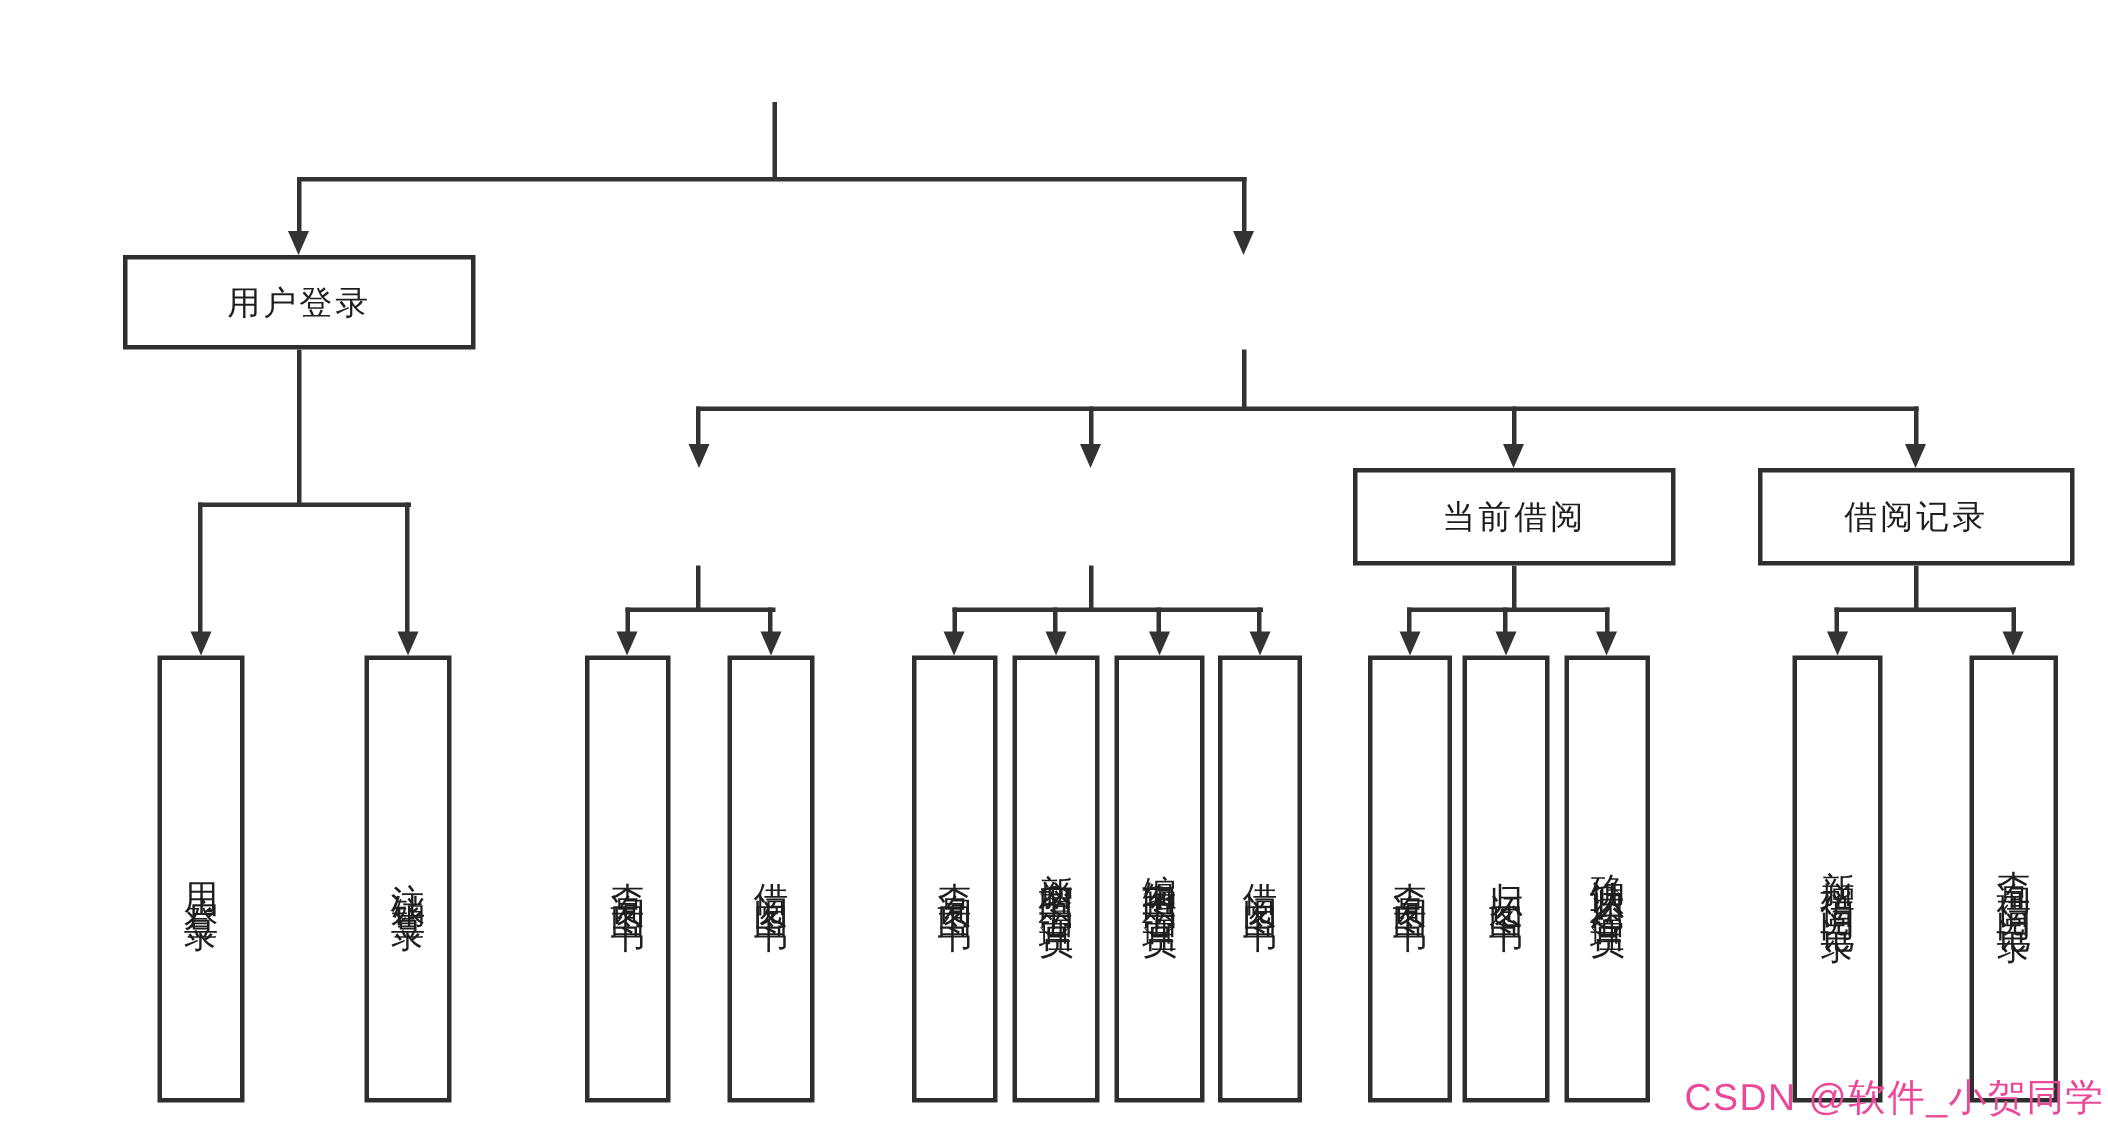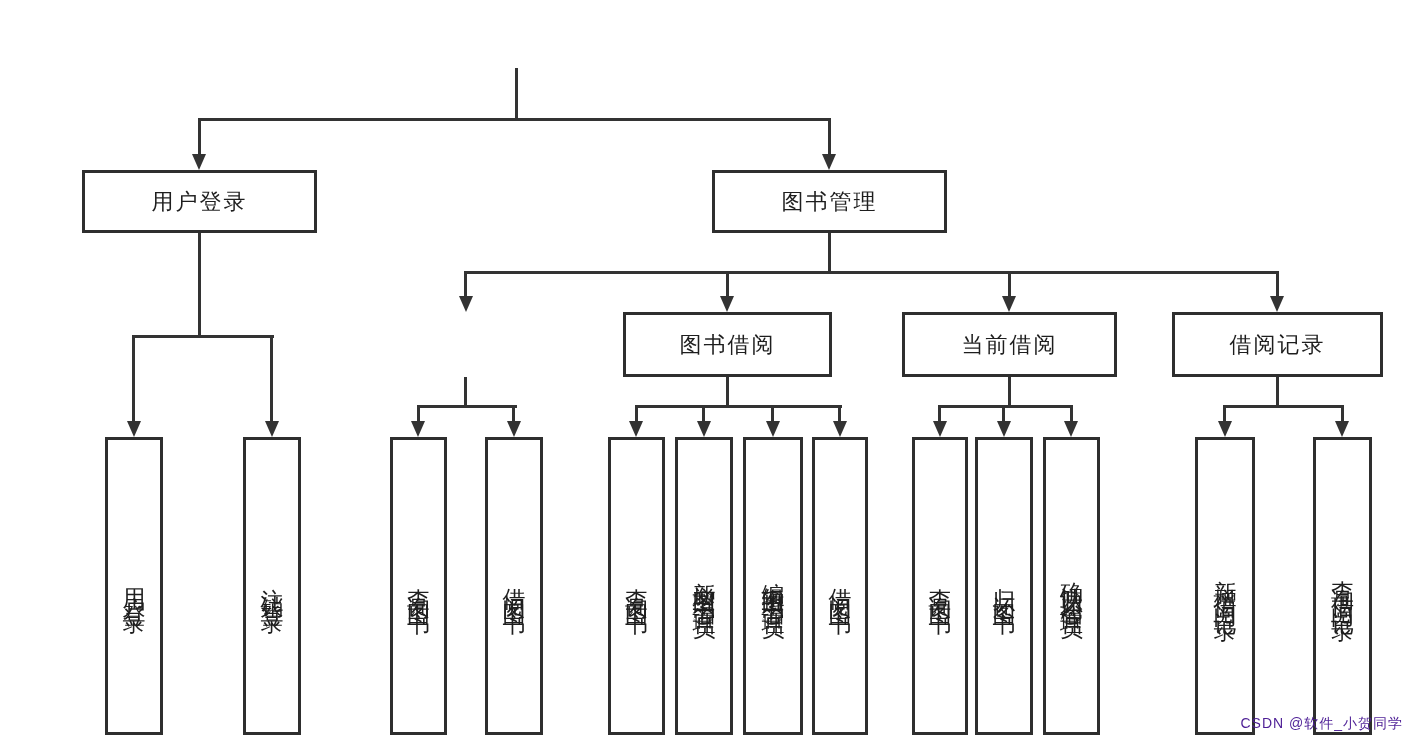--- a/index.html
+++ b/index.html
@@ -43,22 +43,22 @@
     width: 0;
     height: 0;
     border-left: 7px solid transparent;
     border-right: 7px solid transparent;
     border-top: 16px solid #333333;
   }
   .watermark {
     position: absolute;
     top: 715px;
     right: 2px;
-    font-size: 14px;
-    color: #4c1d95;
+    font-size: 25px;
+    color: #ec4899;
     letter-spacing: 1px;
     white-space: nowrap;
     text-align: center;
   }
 </style>
 </head>
 <body>
 
 <div class="page">
 
@@ -118,27 +118,21 @@
   <div class="line" style="left:1223px;top:405px;width:121px;height:3px"></div>
   <div class="line" style="left:1223px;top:405px;width:3px;height:18px"></div>
   <div class="arrow" style="left:1218px;top:421px"></div>
   <div class="line" style="left:1341px;top:405px;width:3px;height:18px"></div>
   <div class="arrow" style="left:1335px;top:421px"></div>
 
 
   <div class="box hbox" style="left:82px;top:170px;width:235px;height:63px">
     <span>用户登录</span>
   </div>
-  <div class="box hbox" style="left:712px;top:170px;width:235px;height:63px">
-    <span>图书管理</span>
-  </div>
 
-  <div class="box hbox" style="left:623px;top:312px;width:209px;height:65px">
-    <span>图书借阅</span>
-  </div>
   <div class="box hbox" style="left:902px;top:312px;width:215px;height:65px">
     <span>当前借阅</span>
   </div>
   <div class="box hbox" style="left:1172px;top:312px;width:211px;height:65px">
     <span>借阅记录</span>
   </div>
 
   <div class="box vbox" style="left:105px;top:437px;width:58px;height:298px">
     <span>用户登录</span>
   </div>

